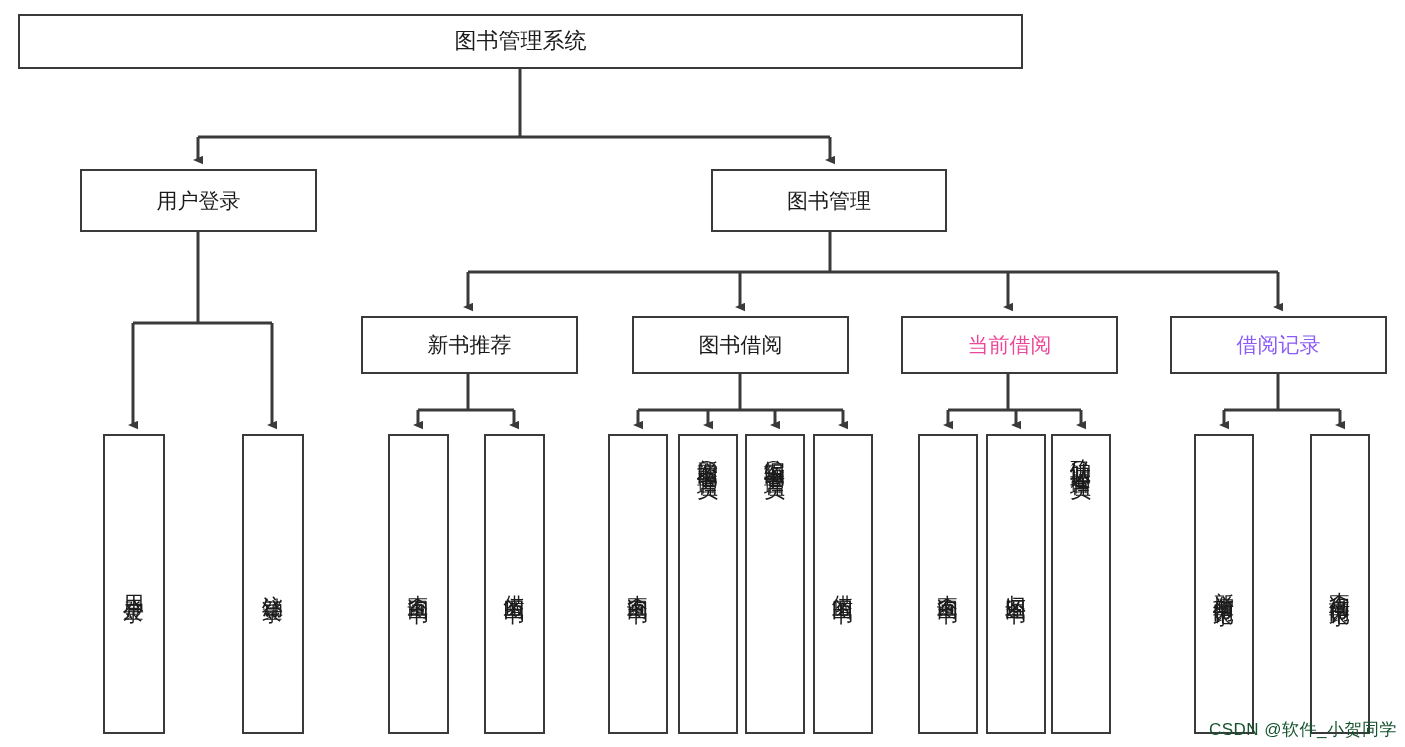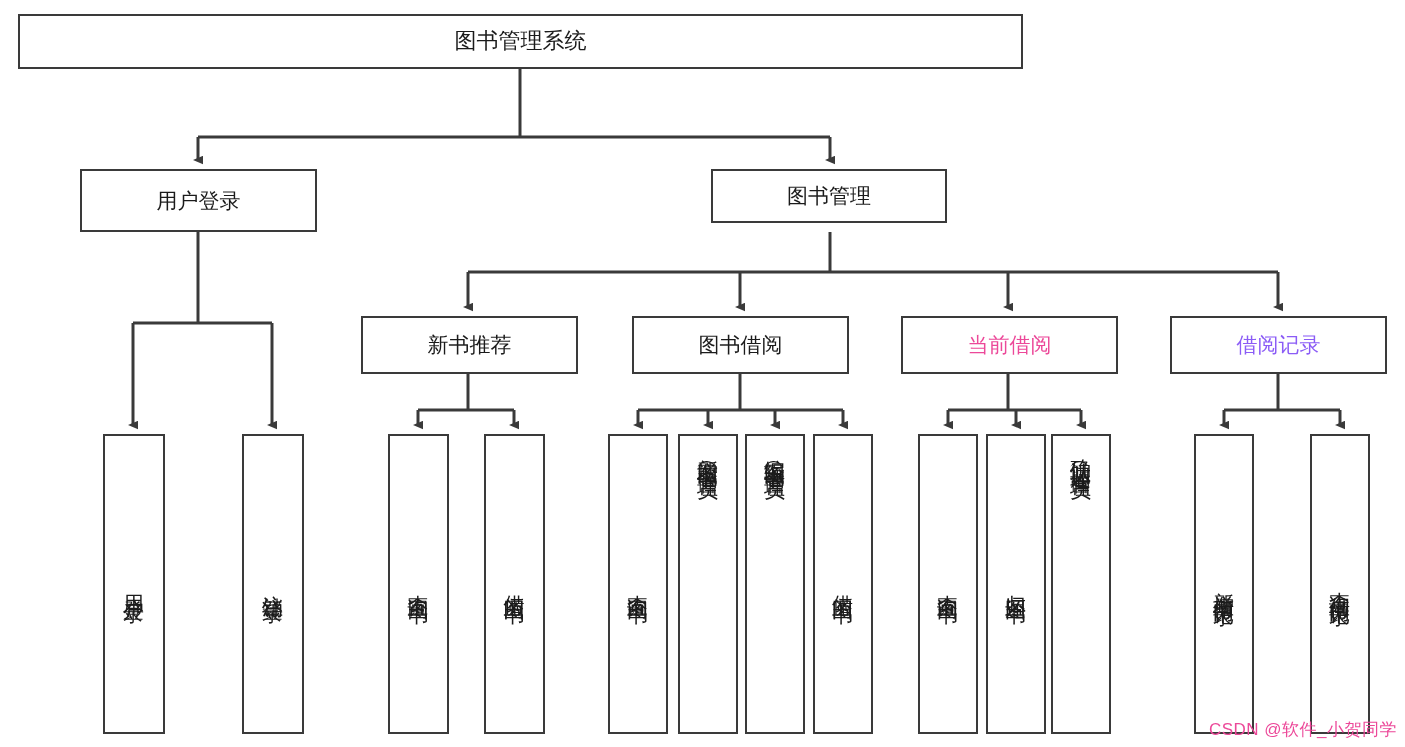--- a/index.html
+++ b/index.html
@@ -59,21 +59,21 @@
     white-space: nowrap;
   }
   .node.leaf.top-align {
     align-items: flex-start;
   }
   #watermark {
     position: absolute;
     right: 8px;
     bottom: 6px;
     font-size: 17px;
-    color: #ec4899;
+    color: #14532d;
     letter-spacing: 0.5px;
     white-space: nowrap;
     user-select: none;
   }
 </style>
 </head>
 <body>
 
 <div id="diagram-root">
 
@@ -128,21 +128,21 @@
     </g>
   </svg>
 
   <div class="node root" style="left: 18px; top: 14px; width: 1005px; height: 55px; border-color: rgb(58, 58, 58); background: rgb(255, 255, 255); color: rgb(27, 27, 27);">
     <span class="label">图书管理系统</span>
   </div>
 
   <div class="node level2" style="left: 80px; top: 169px; width: 237px; height: 63px; border-color: rgb(58, 58, 58); background: rgb(255, 255, 255); color: rgb(27, 27, 27);">
     <span class="label">用户登录</span>
   </div>
-  <div class="node level2" style="left: 711px; top: 169px; width: 236px; height: 54px; border-color: rgb(58, 58, 58); background: rgb(255, 255, 255); color: rgb(27, 27, 27);">
+  <div class="node level2" style="left: 711px; top: 169px; width: 236px; height: 63px; border-color: rgb(58, 58, 58); background: rgb(255, 255, 255); color: rgb(27, 27, 27);">
     <span class="label">图书管理</span>
   </div>
 
   <div class="node level3" style="left: 632px; top: 316px; width: 217px; height: 58px; border-color: rgb(58, 58, 58); background: rgb(255, 255, 255); color: rgb(27, 27, 27);">
     <span class="label">图书借阅</span>
   </div>
   <div class="node level3" style="left: 361px; top: 316px; width: 217px; height: 58px; border-color: rgb(58, 58, 58); background: rgb(255, 255, 255); color: rgb(27, 27, 27);">
     <span class="label">新书推荐</span>
   </div>
   <div class="node level3" style="left: 901px; top: 316px; width: 217px; height: 58px; border-color: rgb(58, 58, 58); background: rgb(255, 255, 255); color: #ec4899;">

